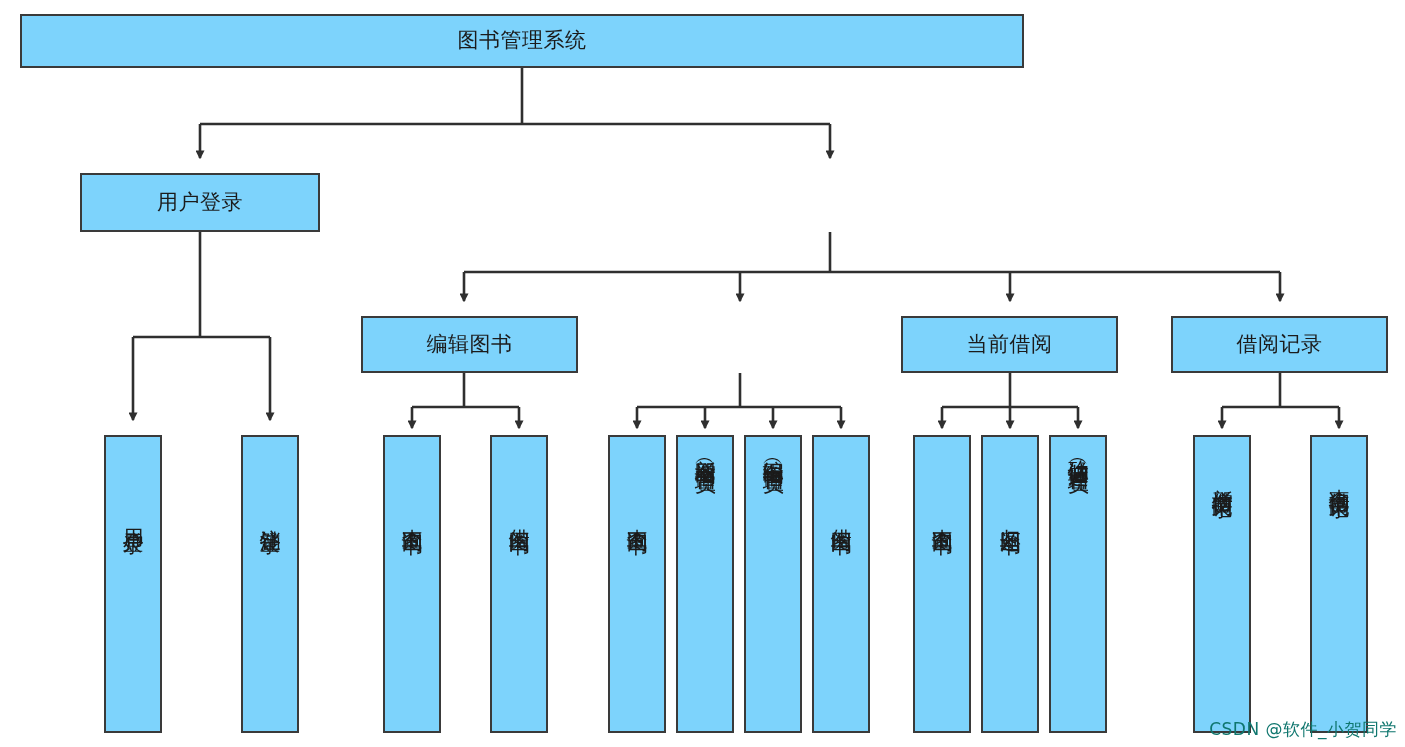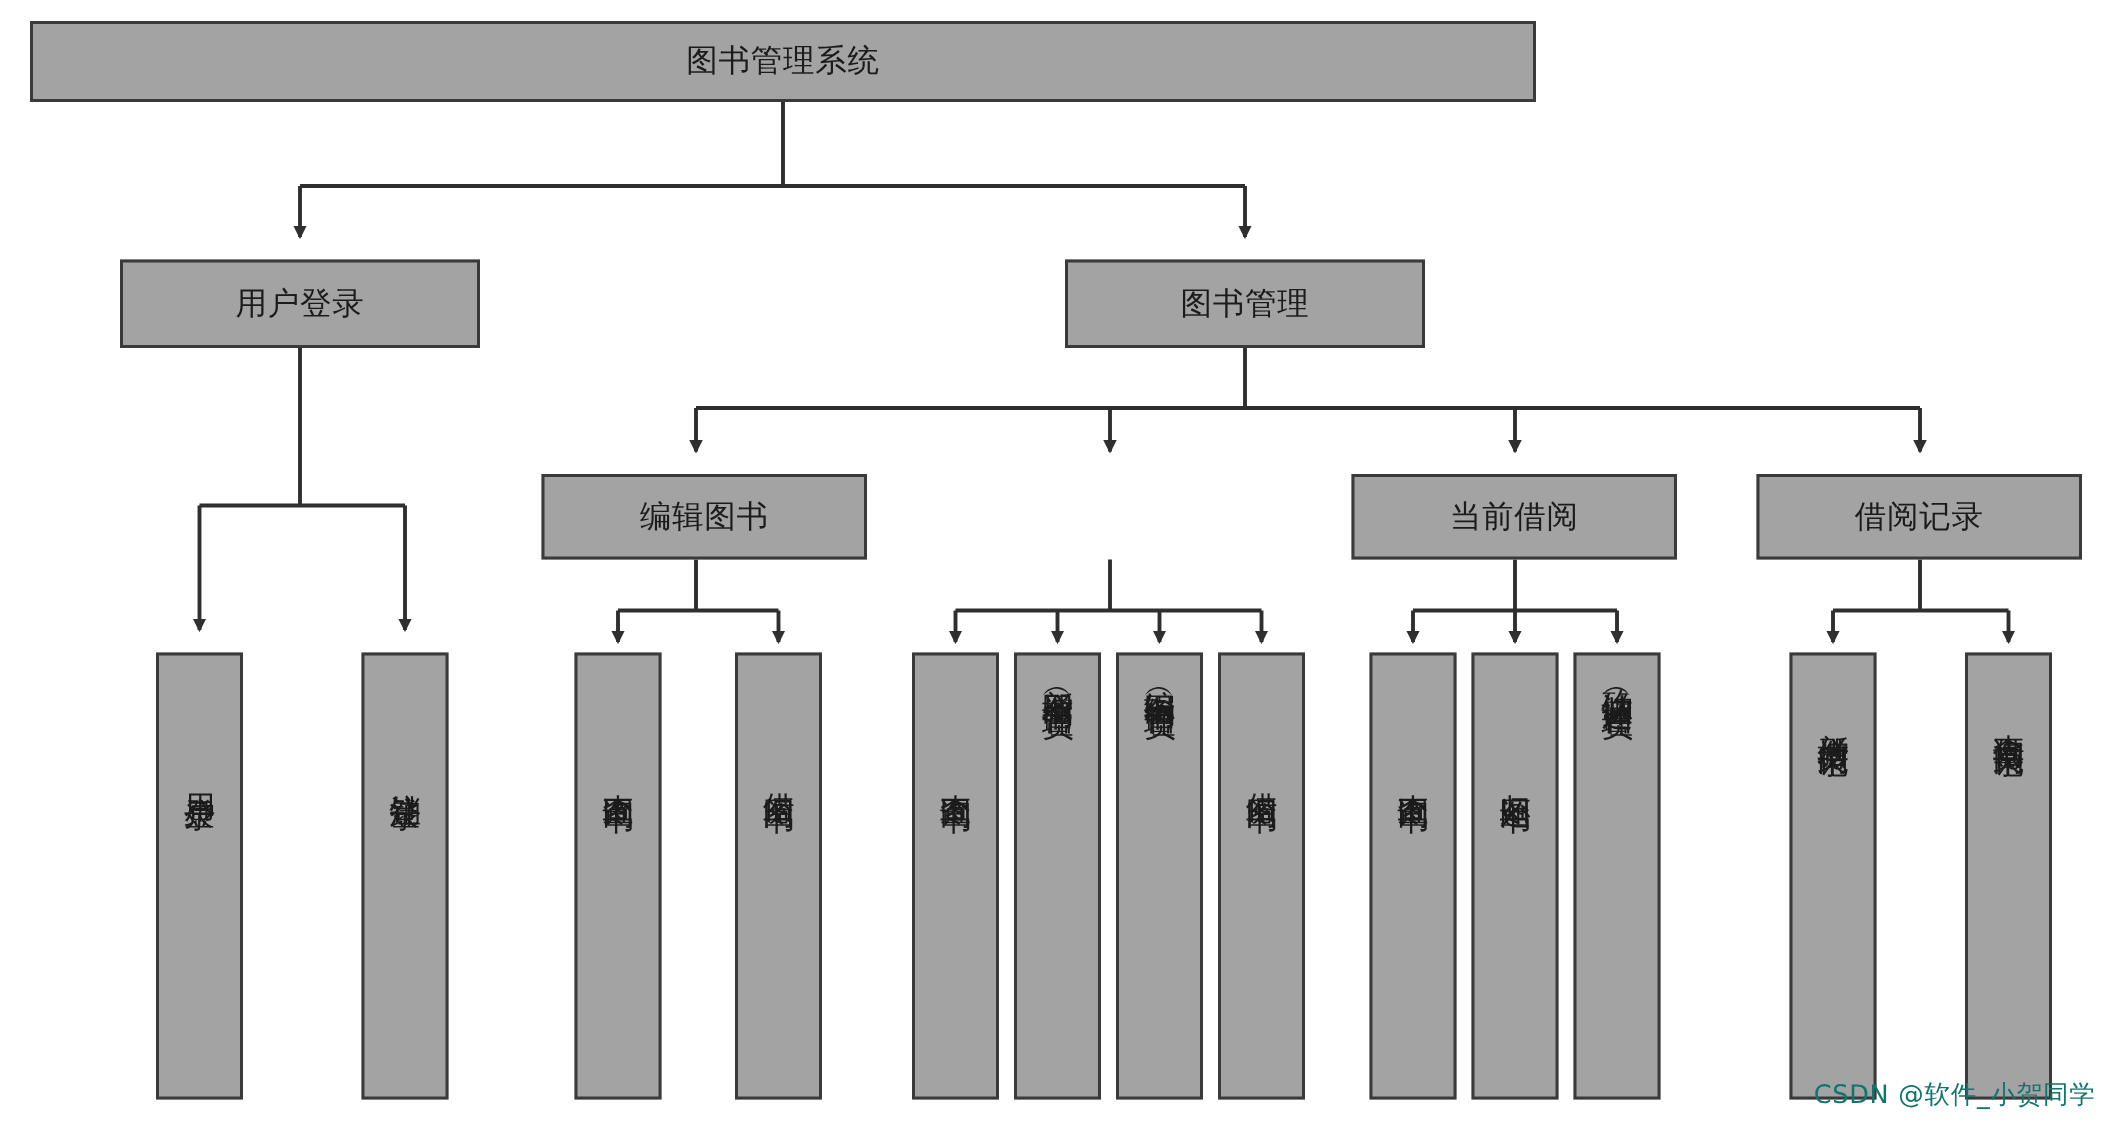--- a/index.html
+++ b/index.html
@@ -22,21 +22,21 @@
   svg.diagram {
     position: absolute;
     top: 0;
     left: 0;
     width: 1405px;
     height: 747px;
   }
   .node-box {
     position: absolute;
     box-sizing: border-box;
-    background: #a3a3a3;
+    background: #7dd3fc;
     border: 2px solid #3a3a3a;
     display: flex;
     align-items: center;
     justify-content: center;
   }
   .node-label-h {
     font-size: 21px;
     color: #1b1b1b;
     line-height: 1.2;
     white-space: nowrap;
@@ -122,23 +122,20 @@
     </g>
   </svg>
 
   <div class="node-box" style="left:20px; top:14px; width:1004px; height:54px;">
     <span class="node-label-h">图书管理系统</span>
   </div>
 
   <div class="node-box" style="left:80px; top:173px; width:240px; height:59px;">
     <span class="node-label-h">用户登录</span>
   </div>
-  <div class="node-box" style="left:710px; top:173px; width:240px; height:59px;">
-    <span class="node-label-h">图书管理</span>
-  </div>
 
   <div class="node-box" style="left:361px; top:316px; width:217px; height:57px;">
     <span class="node-label-h">编辑图书</span>
   </div>
   <div class="node-box" style="left:901px; top:316px; width:217px; height:57px;">
     <span class="node-label-h">当前借阅</span>
   </div>
   <div class="node-box" style="left:1171px; top:316px; width:217px; height:57px;">
     <span class="node-label-h">借阅记录</span>
   </div>

